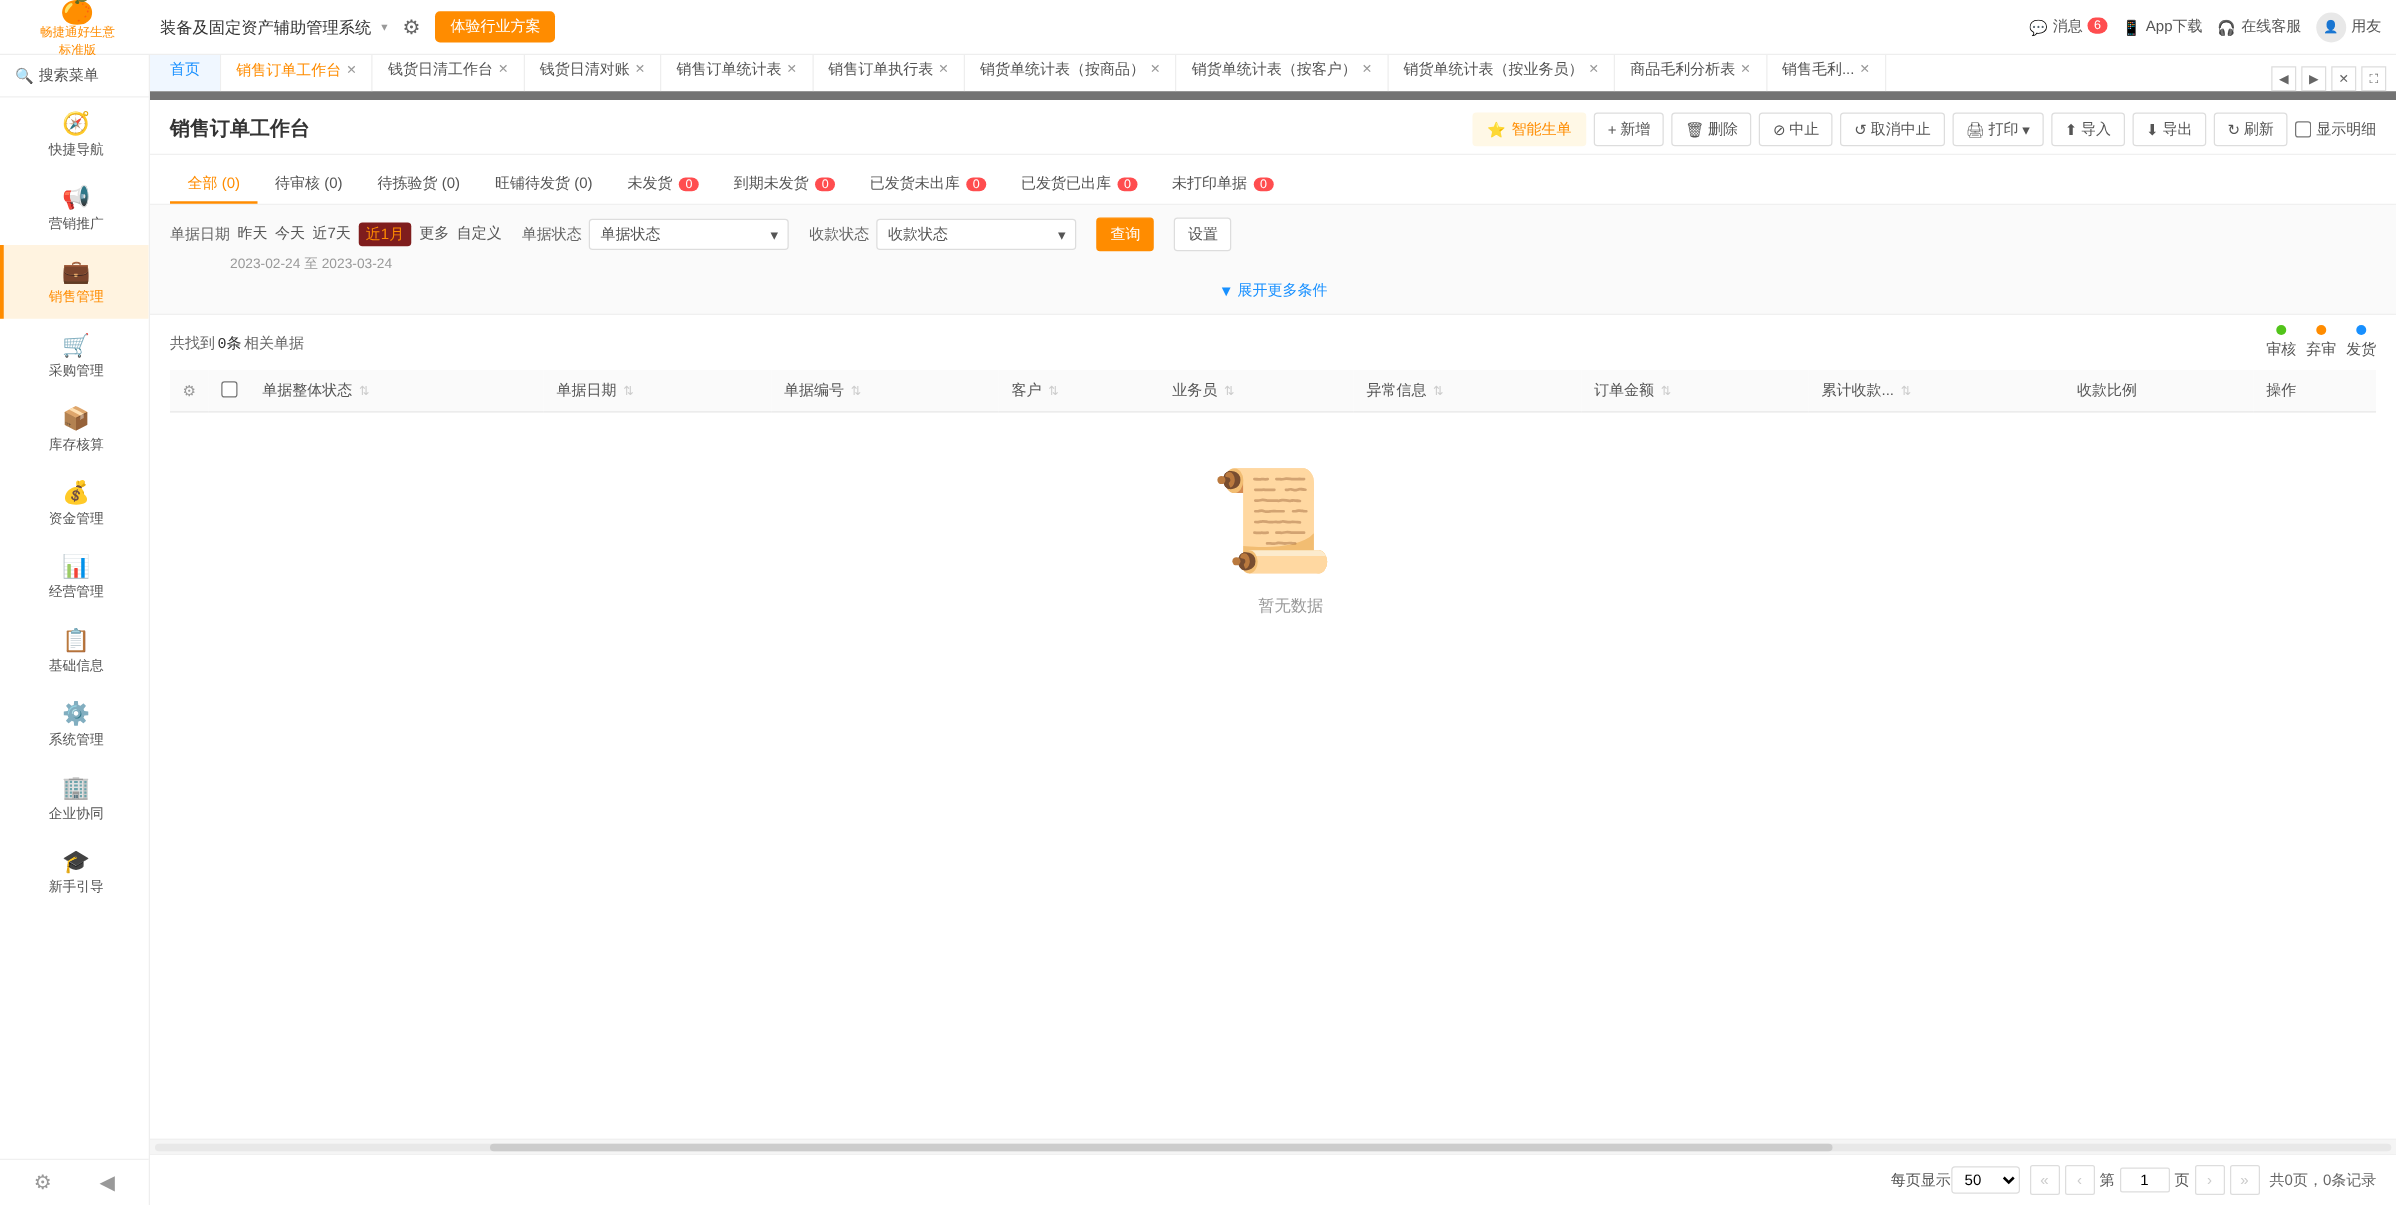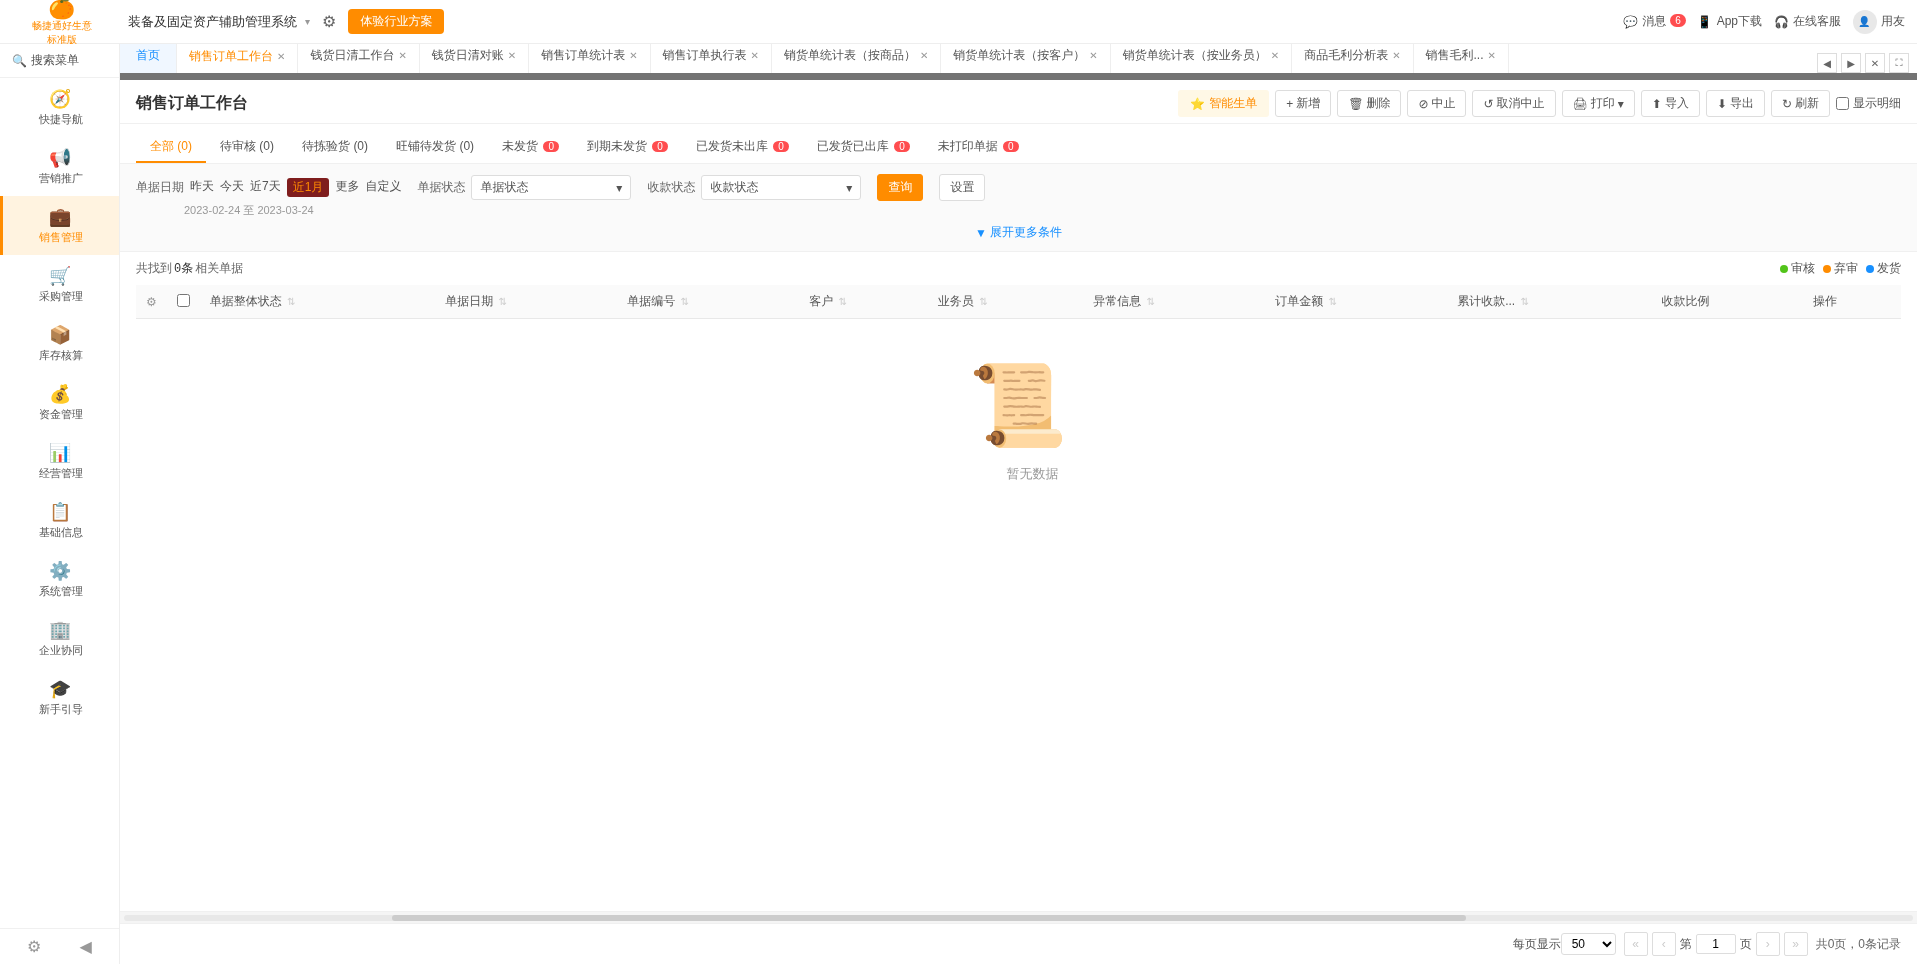--- a/index.html
+++ b/index.html
@@ -67,21 +67,21 @@
     .date-option.active { color: #ff8c00; font-weight: 500; background: #7f1d1d; padding: 1px 6px; border-radius: 3px; text-align: center; }
     .date-range-value { font-size: 11px; color: #999; margin-top: 2px; }
     .search-select { display: flex; align-items: center; gap: 4px; border: 1px solid #ddd; border-radius: 3px; padding: 3px 8px; background: #fff; min-width: 160px; cursor: pointer; font-size: 12px; color: #555; }
     .expand-btn { display: flex; align-items: center; gap: 3px; color: #1890ff; cursor: pointer; font-size: 12px; margin: 0 auto; }
 
     
     .data-area { flex: 1; padding: 0 16px; display: flex; flex-direction: column; overflow: hidden; }
     .data-summary { display: flex; align-items: center; padding: 8px 0; font-size: 12px; color: #666; font-family: Liberation Mono, monospace; }
     .data-summary-count { color: #333; font-weight: 500; margin: 0 2px; }
     .data-bulk-actions { margin-left: auto; display: flex; gap: 8px; }
-    .bulk-btn { display: flex; align-items: center; gap: 3px; cursor: pointer; font-size: 12px; color: #555; }
+    .bulk-btn { display: flex; align-items: center; gap: 3px; cursor: pointer; font-size: 12px; color: #555; flex-direction: column; }
     .bulk-btn .dot { width: 8px; height: 8px; border-radius: 50%; display: inline-block; }
     .dot-green { background: #52c41a; }
     .dot-orange { background: #ff8c00; }
     .dot-blue { background: #1890ff; }
 
     
     .data-table { flex: 1; overflow: auto; }
     table { width: 100%; border-collapse: collapse; font-size: 12px; }
     table th { background: #fafafa; border-bottom: 1px solid #e8e8e8; padding: 8px 10px; color: #555; font-weight: 500; white-space: nowrap; text-align: left; }
     table th .sort-icon { color: #ccc; font-size: 10px; margin-left: 2px; }

